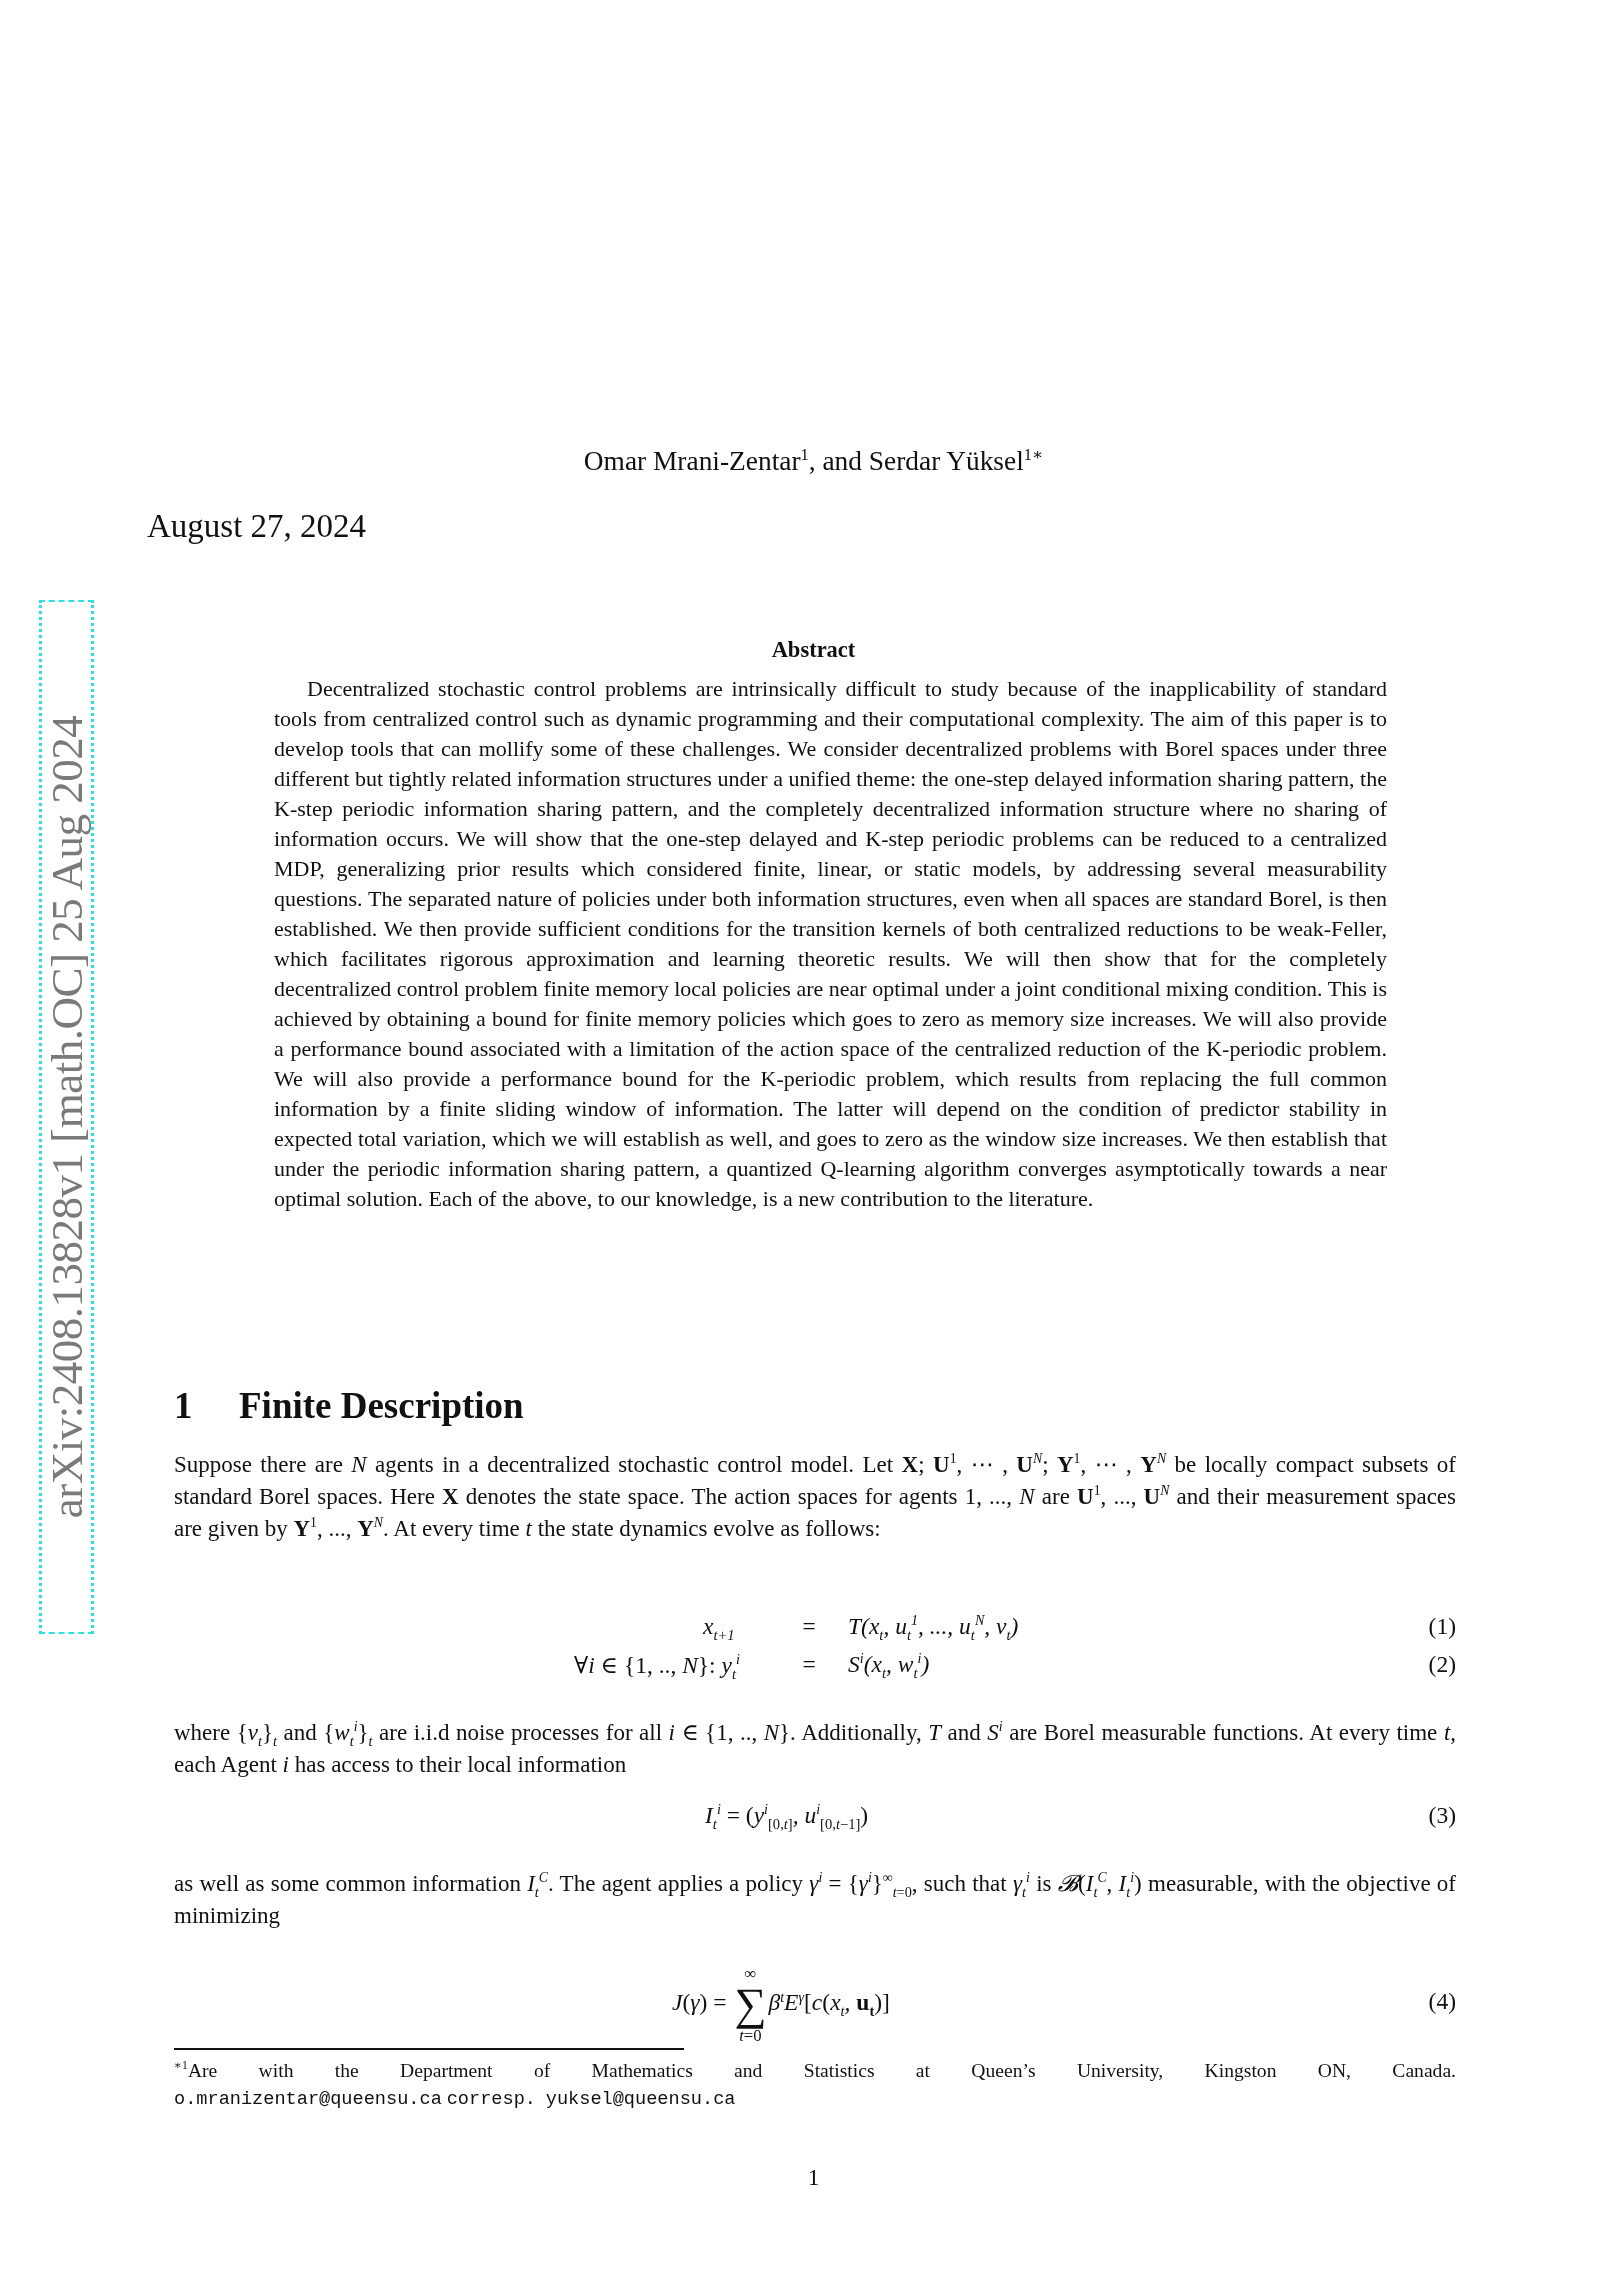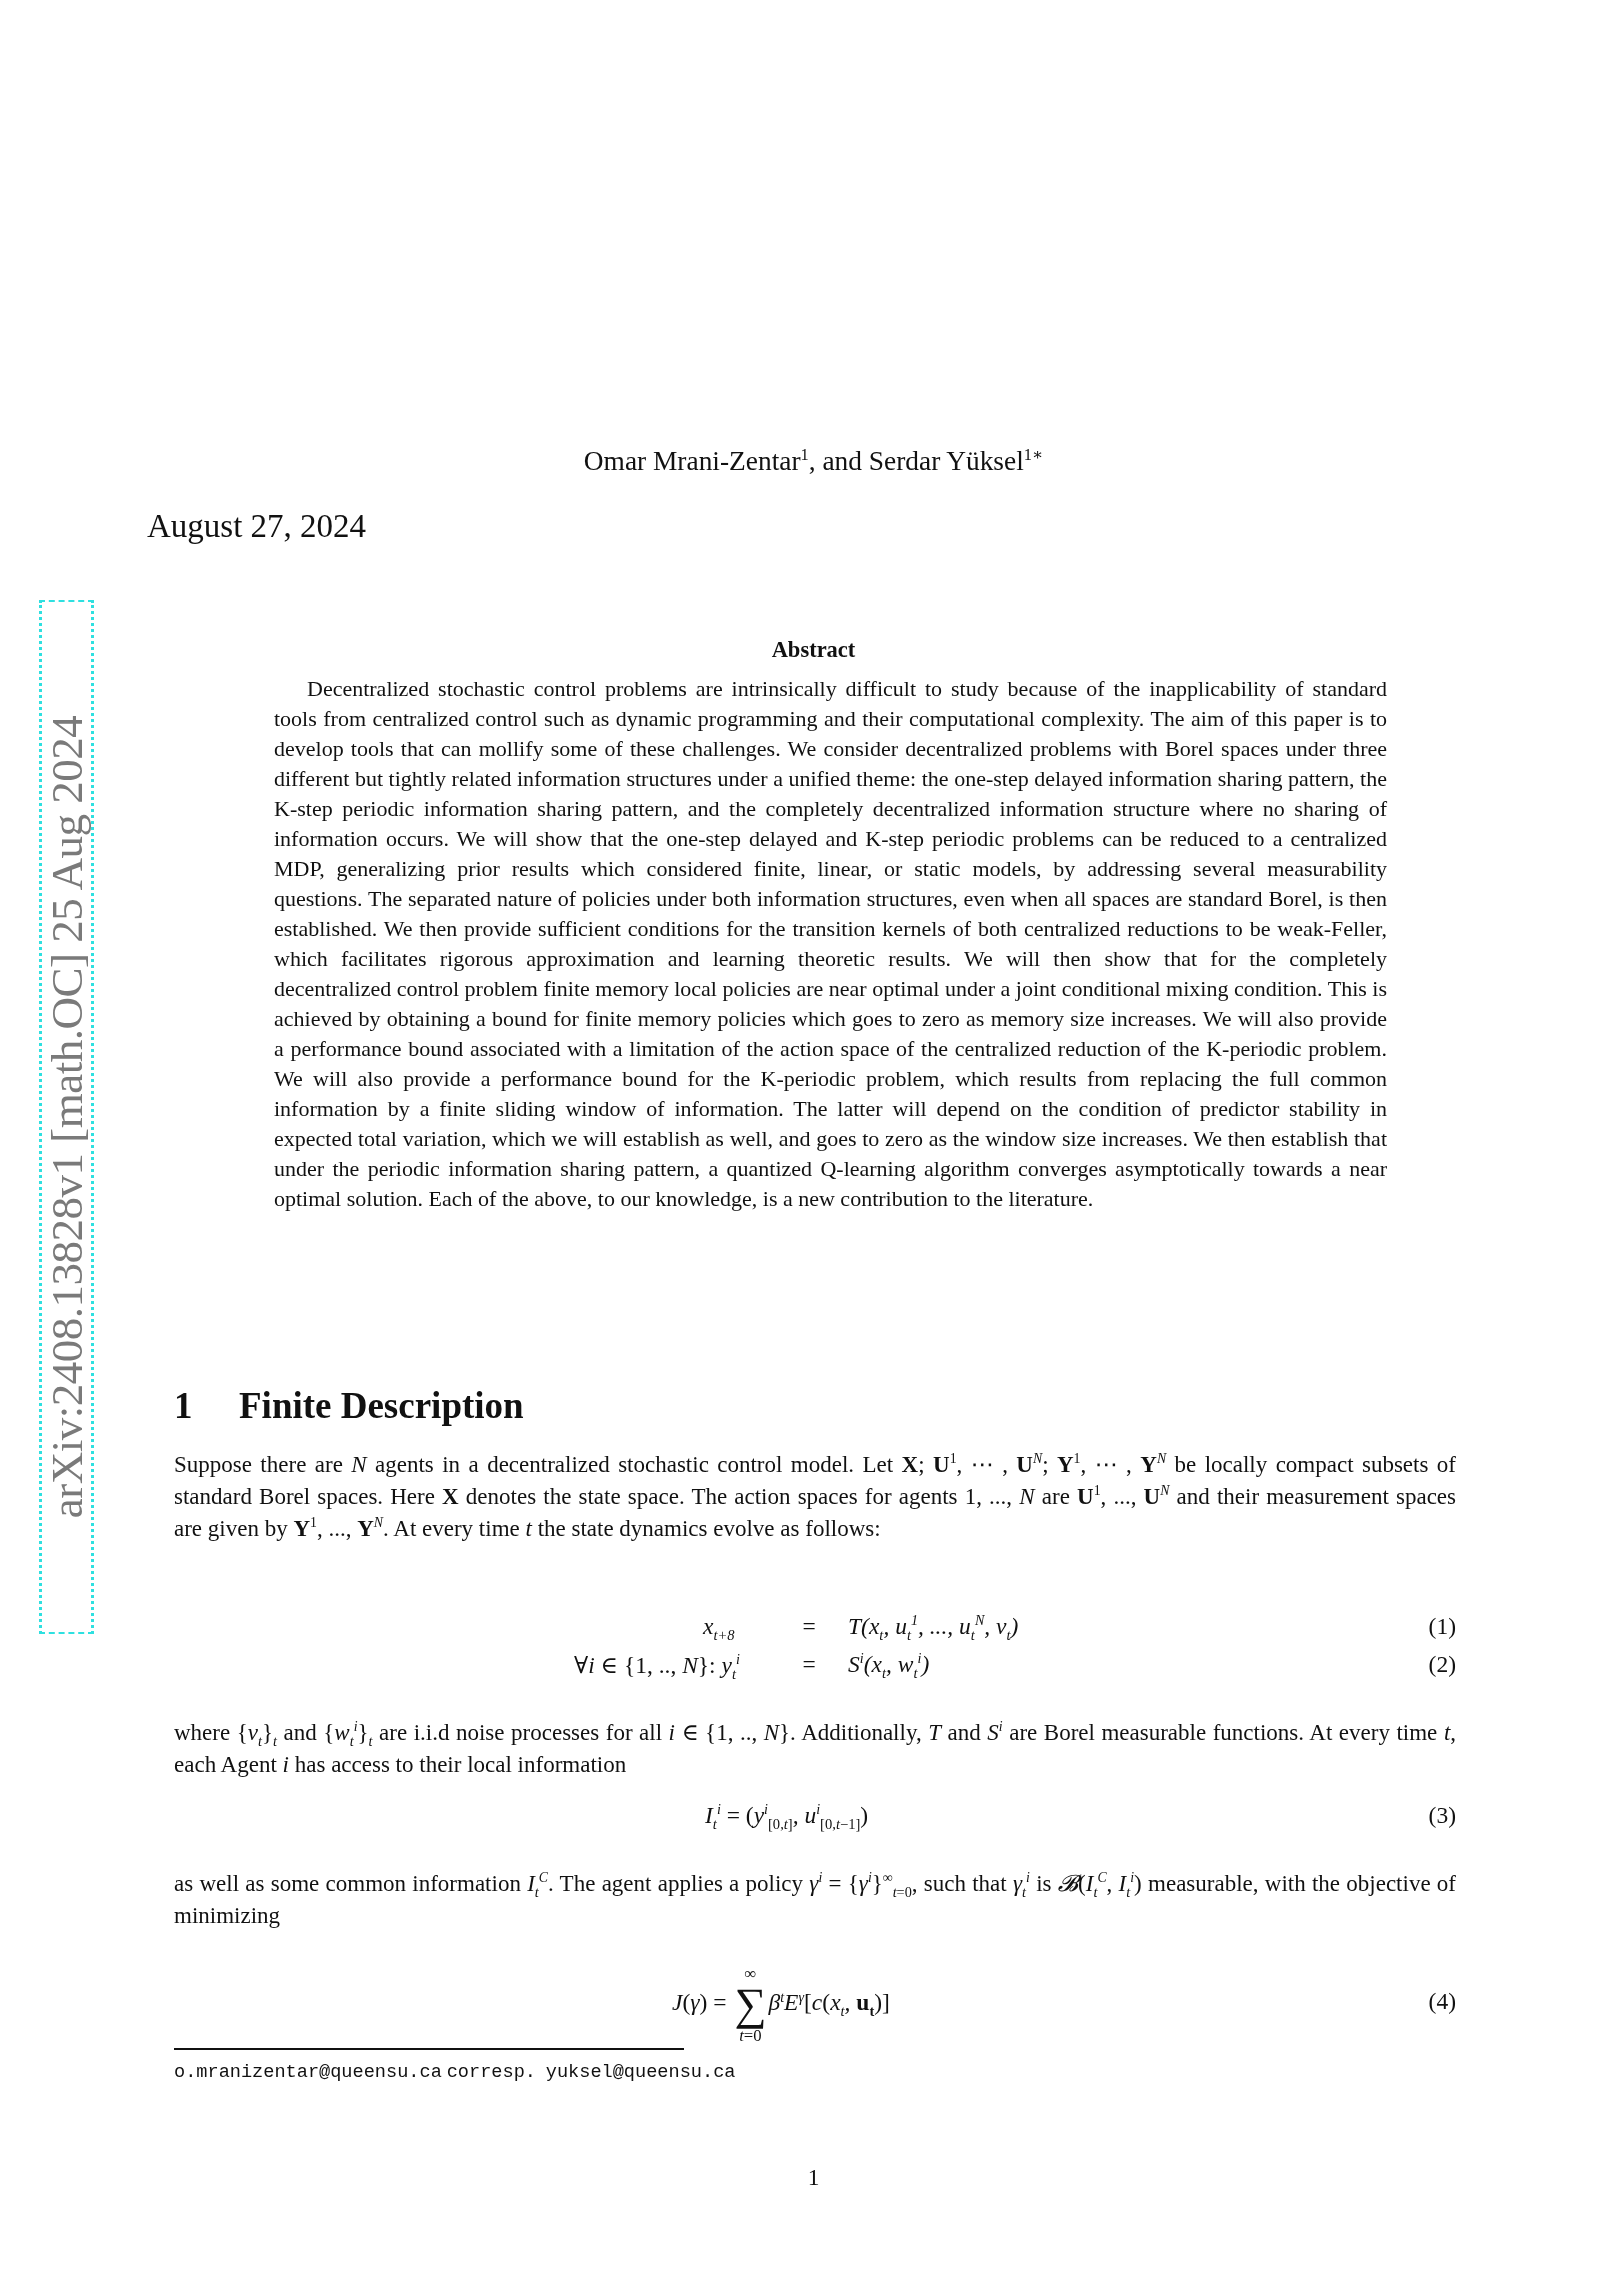--- a/index.html
+++ b/index.html
@@ -67,21 +67,21 @@
 
 <div class="abs sec-h">
   <span class="num">1</span><span>Finite Description</span>
 </div>
 
 <div class="abs para p1">
   <span>Suppose there are </span><i>N</i><span> agents in a decentralized stochastic control model.  Let </span><b>X</b>; <b>U</b><sup>1</sup>, ⋯ , <b>U</b><sup><i>N</i></sup>; <b>Y</b><sup>1</sup>, ⋯ , <b>Y</b><sup><i>N</i></sup><span> be locally compact subsets of standard Borel spaces.  Here </span><b>X</b><span> denotes the state space.  The action spaces for agents 1, ..., </span><i>N</i><span> are </span><b>U</b><sup>1</sup>, ..., <b>U</b><sup><i>N</i></sup><span> and their measurement spaces are given by </span><b>Y</b><sup>1</sup>, ..., <b>Y</b><sup><i>N</i></sup><span>.  At every time </span><i>t</i><span> the state dynamics evolve as follows:</span>
 </div>
 
 <div class="abs eq eq1">
-  <span class="body" style="left:529px;">x<sub>t+8</sub></span>
+  <span class="body" style="left:529px;">x<sub>t+1</sub></span>
   <span class="body rm" style="left:627px;">=</span>
   <span class="body" style="left:674px;">T(x<sub>t</sub>, u<sub>t</sub><sup>1</sup>, ..., u<sub>t</sub><sup>N</sup>, v<sub>t</sub>)</span>
   <span class="num">(1)</span>
 </div>
 
 <div class="abs eq eq2">
   <span class="body" style="left:400px;"><span class="rm">∀</span>i ∈ <span class="rm">{1, .., </span>N<span class="rm">}:</span> y<sub>t</sub><sup>i</sup></span>
   <span class="body rm" style="left:627px;">=</span>
   <span class="body" style="left:674px;">S<sup>i</sup>(x<sub>t</sub>, w<sub>t</sub><sup>i</sup>)</span>
   <span class="num">(2)</span>
@@ -100,20 +100,21 @@
   <span>as well as some common information </span><i>I<sub>t</sub><sup>C</sup></i><span>.  The agent applies a policy </span><i>γ<sup>i</sup></i> = {<i>γ<sup>i</sup></i>}<sup>∞</sup><sub><i>t</i>=0</sub><span>, such that </span><i>γ<sub>t</sub><sup>i</sup></i><span> is </span><i>𝓑</i>(<i>I<sub>t</sub><sup>C</sup></i>, <i>I<sub>t</sub><sup>i</sup></i>)<span> measurable, with the objective of minimizing</span>
 </div>
 
 <div class="abs eq eq4">
   <span class="body" style="left:498px; top:9.8px;">J<span class="rm">(</span>γ<span class="rm">) = </span><span class="sum"><span class="lim rm">∞</span><span class="op">∑</span><span class="lim">t<span class="rm">=0</span></span></span>β<sup>t</sup>E<sup>γ</sup><span class="rm">[</span>c<span class="rm">(</span>x<sub>t</sub>, <span class="bf">u<sub>t</sub></span><span class="rm">)]</span></span>
   <span class="num" style="top:33px;">(4)</span>
 </div>
 
 <div class="abs footrule"></div>
 <div class="abs footnote">
+  <div class="fn-line1"><sup>∗1</sup><span>Are with the Department of Mathematics and Statistics at Queen’s University, Kingston ON, Canada.</span></div>
   <div>
     <span class="mono">o.mranizentar@queensu.ca</span>
     <span class="mono">corresp.</span>&nbsp;
     <span class="mono">yuksel@queensu.ca</span>
   </div>
 </div>
 
 <div class="abs pagenum">1</div>
 
 

